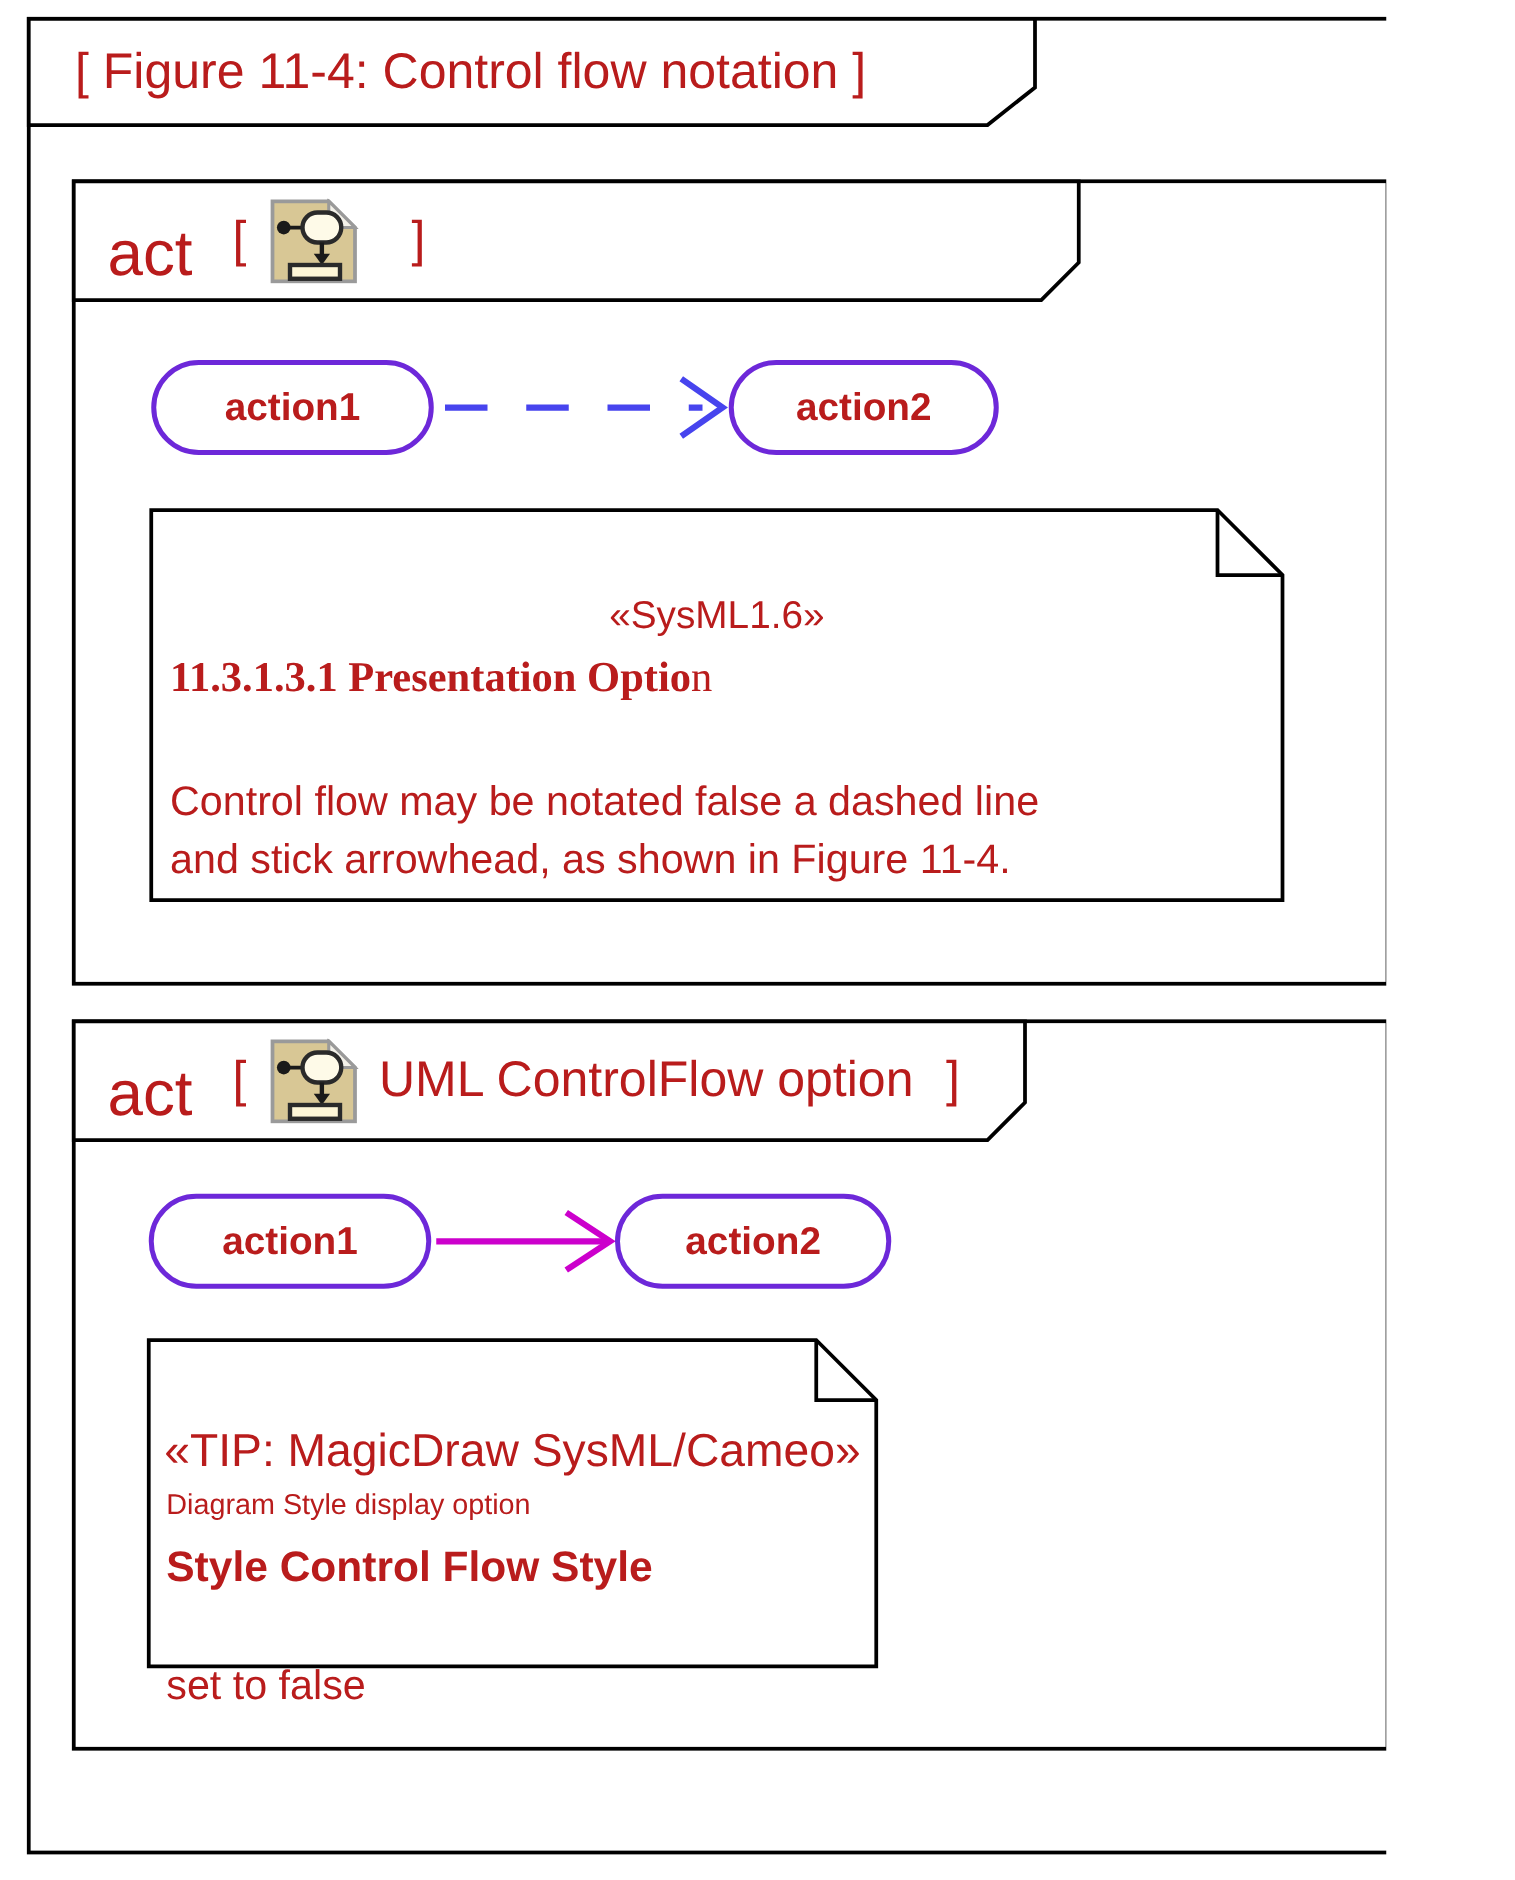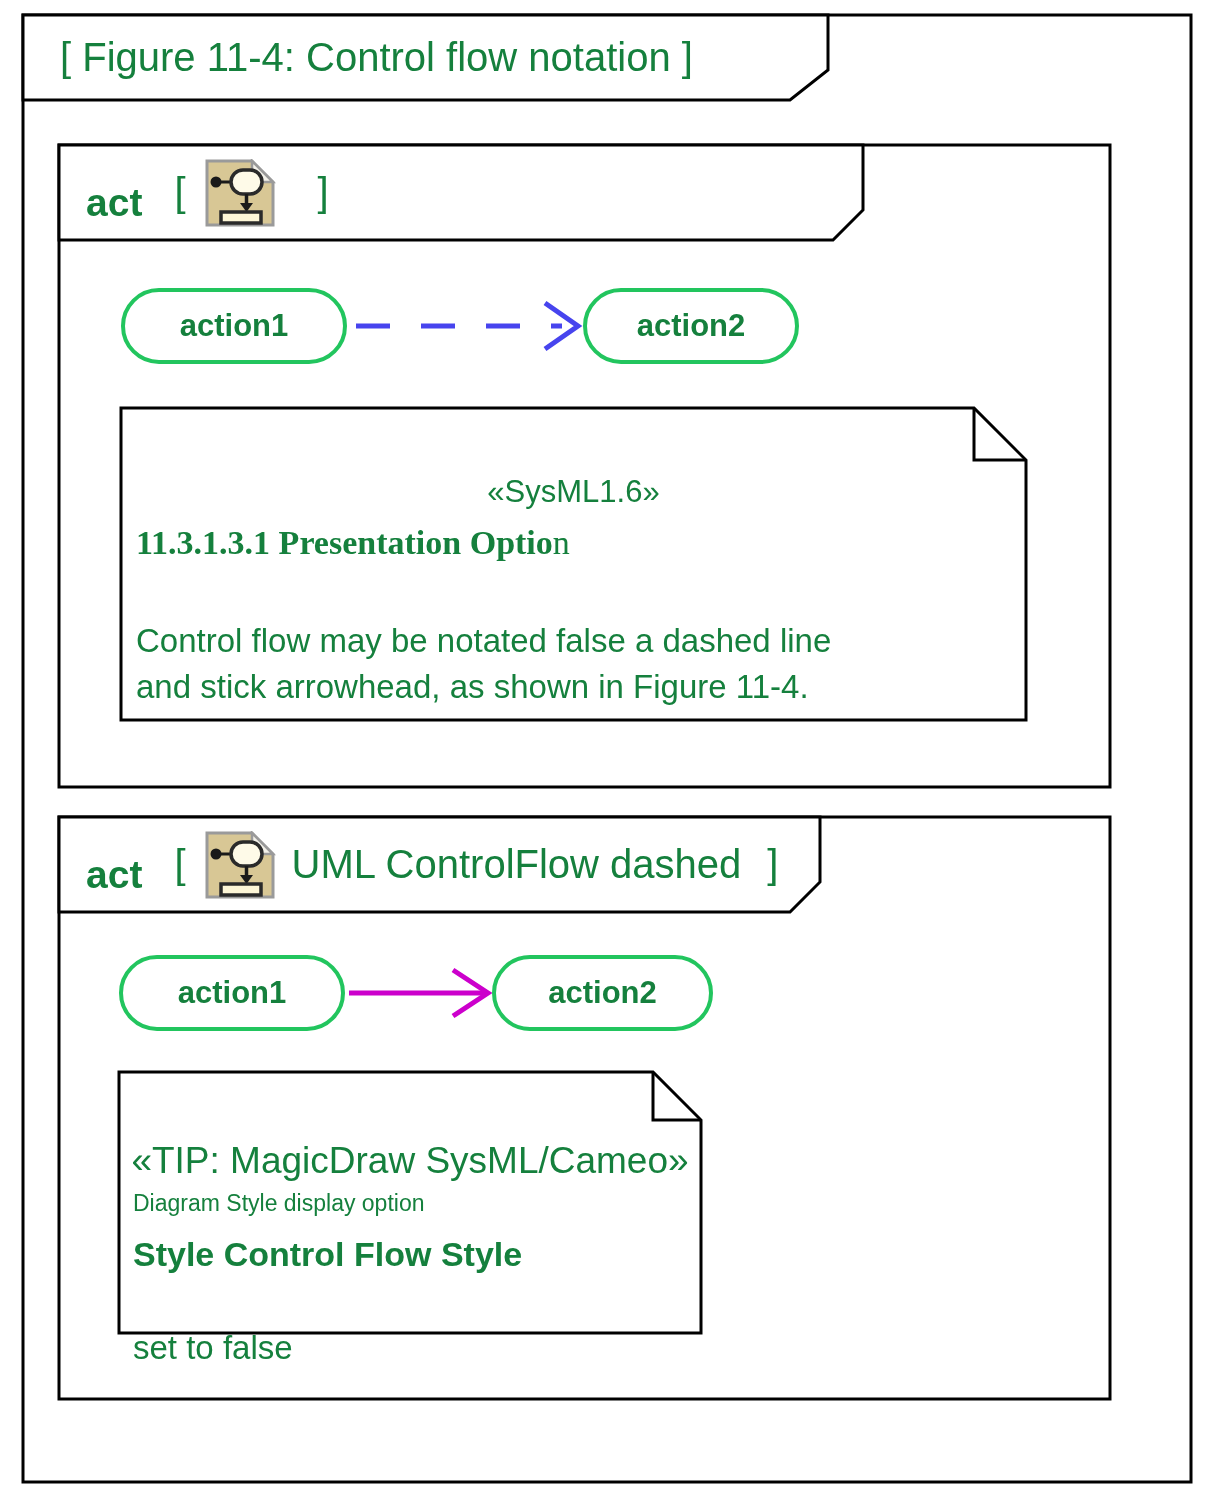--- a/index.html
+++ b/index.html
@@ -1,44 +1,44 @@
 <!DOCTYPE html>
 <html><head>
 <meta charset="utf-8">
 <style>
   html,body{margin:0;padding:0;background:#ffffff;}
   #canvas{
     position:relative;
-    width:1212px;height:1504px;
+    width:1109px;height:1504px;
     background:#ffffff;
     font-family:"Liberation Sans","DejaVu Sans",sans-serif;
-    color:#15803d;
+    color:#b91c1c;
     overflow:hidden;
   }
   #shapes{position:absolute;left:0;top:0;z-index:0;}
   .txt{position:absolute;z-index:2;white-space:nowrap;}
   .figure-title{
     left:60px;top:15px;height:85px;line-height:85px;
     font-size:40px;
   }
   .frame-header{
     position:absolute;z-index:2;height:95px;left:86px;
     display:flex;align-items:center;
   }
   .hdr1{top:145px;}
   .hdr2{top:817px;}
-  .kw{font-weight:700;font-size:39px;margin-right:32px;margin-top:20px;}
+  .kw{font-weight:400;font-size:51px;margin-right:32px;margin-top:20px;}
   .br{font-size:40px;}
   .br-open{margin-right:18px;}
   .br-close{margin-left:26px;}
   .diagicon{margin-right:16px;display:block;}
   .frame-name{font-size:40px;}
   .action{
     position:absolute;z-index:2;
-    border:4px solid #22c55e;border-radius:38px;background:#fff;
+    border:4px solid #6d28d9;border-radius:38px;background:#fff;
     display:flex;align-items:center;justify-content:center;
     font-weight:700;font-size:31px;
     box-sizing:border-box;
   }
   .f1a1{left:121px;top:288px;width:226px;height:76px;}
   .f1a2{left:583px;top:288px;width:216px;height:76px;}
   .f2a1{left:119px;top:955px;width:226px;height:76px;}
   .f2a2{left:492px;top:955px;width:221px;height:76px;}
   .stereo1{left:121px;top:474px;width:905px;text-align:center;font-size:31px;}
   .note1-heading{left:136px;top:524px;font-size:34px;font-weight:700;font-family:Liberation Serif, serif;}
@@ -117,21 +117,21 @@
     <svg class="diagicon" width="72" height="68" viewBox="0 0 72 68">
       <polygon points="3,2 48,2 69,23 69,66 3,66" stroke="#9a9a9a" stroke-width="3" fill="#d8c795"></polygon>
       <polygon points="48,2 48,23 69,23" fill="#f4f2ea" stroke="#9a9a9a" stroke-width="2.5"></polygon>
       <circle cx="12" cy="23" r="5.5" fill="#1a1a1a"></circle>
       <line x1="16" y1="23" x2="27" y2="23" stroke="#1a1a1a" stroke-width="3"></line>
       <rect x="27" y="11" width="31" height="24" rx="12" fill="#fefae8" stroke="#2a2a2a" stroke-width="3.5"></rect>
       <line x1="42.5" y1="35" x2="42.5" y2="46" stroke="#1a1a1a" stroke-width="3.5"></line>
       <polygon points="36,44 49,44 42.5,53 " fill="#1a1a1a"></polygon>
       <rect x="17" y="53" width="40" height="11" stroke="#2a2a2a" stroke-width="3.5" fill="#fdf6d7"></rect>
     </svg>
-    <span class="frame-name">UML ControlFlow dashed</span>
+    <span class="frame-name">UML ControlFlow option</span>
     <span class="br br-close">]</span>
   </div>
 
   <div class="action f2a1">action1</div>
   <div class="action f2a2">action2</div>
 
   <div class="txt stereo2">«TIP: MagicDraw SysML/Cameo»</div>
   <div class="txt note2-l1">Diagram Style display option</div>
   <div class="txt note2-l2">Style Control Flow Style</div>
   <div class="txt note2-l3">set to false</div>

